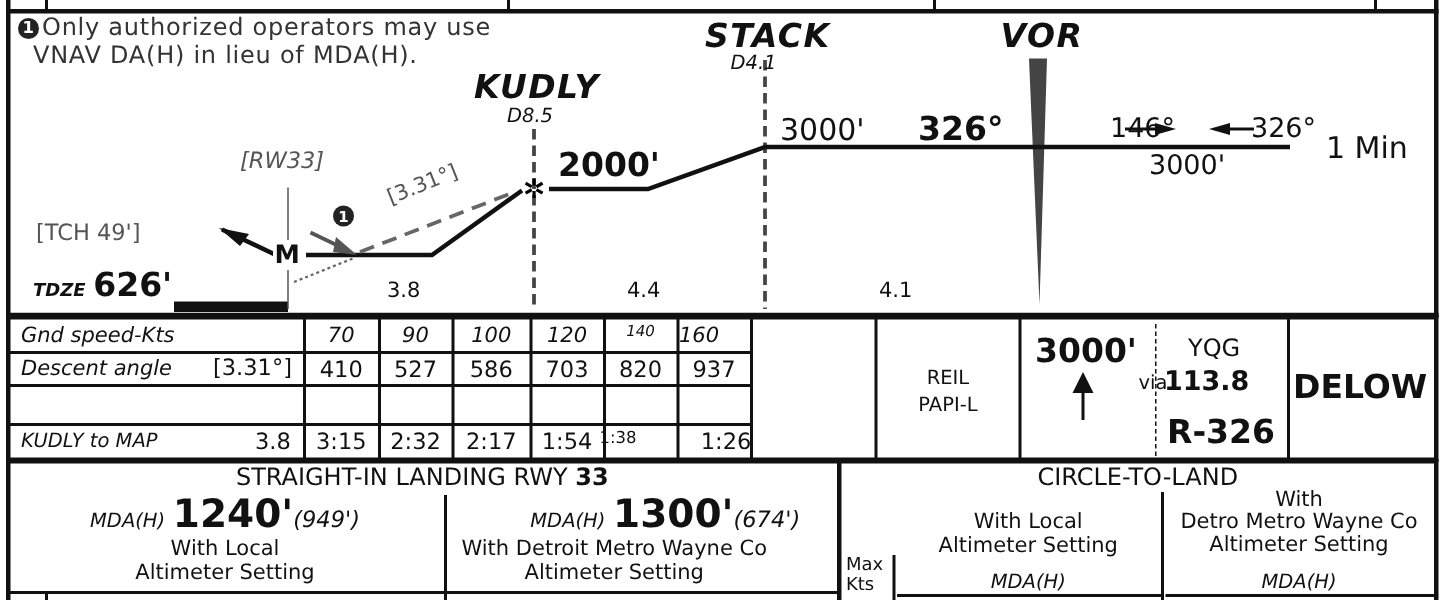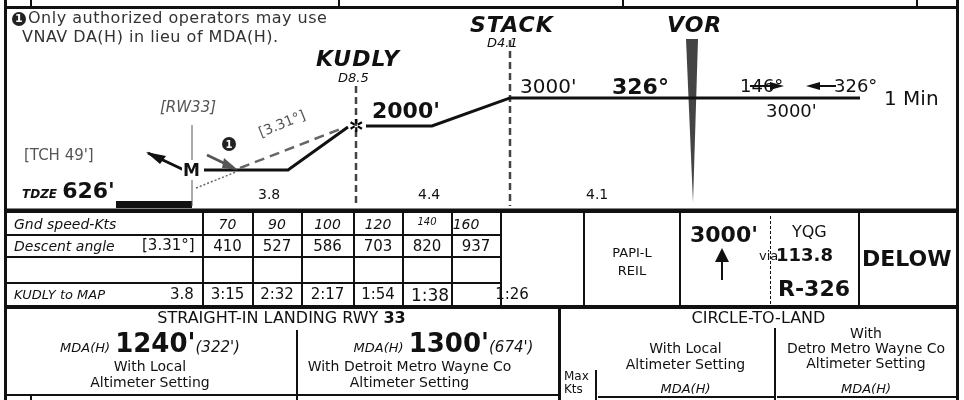--- a/index.html
+++ b/index.html
@@ -136,26 +136,26 @@
 <div class="t c" style="left:354px;top:237px;width:48px;font-size:15px;">703</div>
 <div class="t c" style="left:403px;top:237px;width:48px;font-size:15px;">820</div>
 <div class="t c" style="left:452px;top:237px;width:48px;font-size:15px;">937</div>
 
 <div class="t ital" style="left:14px;top:287px;font-size:13px;">KUDLY to MAP</div>
 <div class="t" style="left:170px;top:285px;font-size:15px;">3.8</div>
 <div class="t c" style="left:203px;top:285px;width:49px;font-size:15px;">3:15</div>
 <div class="t c" style="left:253px;top:285px;width:48px;font-size:15px;">2:32</div>
 <div class="t c" style="left:302px;top:285px;width:51px;font-size:15px;">2:17</div>
 <div class="t c" style="left:354px;top:285px;width:48px;font-size:15px;">1:54</div>
-<div class="t c" style="left:406px;top:285px;width:48px;font-size:17px;">1:38</div>
-<div class="t c" style="left:452px;top:285px;width:64px;font-size:15px;padding-left:28px;">1:26</div>
+<div class="t c" style="left:388px;top:285px;width:48px;font-size:11px;">1:38</div>
+<div class="t c" style="left:452px;top:285px;width:64px;font-size:15px;">1:26</div>
 
 <div class="t c" style="left:584px;top:244px;width:96px;font-size:13px;line-height:18px;">
+  <div>REIL</div>
   <div>PAPI-L</div>
-  <div>REIL</div>
 </div>
 
 <div class="t bold" style="left:690px;top:222px;font-size:22px;">3000'</div>
 <div class="abs" style="left:721px;top:260px;width:2px;height:20px;background:#111;"></div>
 <div class="abs" style="left:715px;top:248px;width:0;height:0;border-left:7px solid transparent;border-right:7px solid transparent;border-bottom:14px solid #111;"></div>
 <div class="t" style="left:792px;top:222px;font-size:16px;">YQG</div>
 <div class="t" style="left:759px;top:248px;font-size:13px;">via</div>
 <div class="t bold" style="left:776px;top:244px;font-size:18px;">113.8</div>
 <div class="t bold" style="left:778px;top:276px;font-size:22px;">R-326</div>
 <div class="t bold" style="left:862px;top:246px;font-size:22px;">DELOW</div>
@@ -168,21 +168,21 @@
 <div class="abs" style="left:595px;top:370px;width:2px;height:30px;background:#111;"></div>
 <div class="abs" style="left:774px;top:328px;width:2px;height:72px;background:#111;"></div>
 
 <div class="t c" style="left:4px;top:308px;width:555px;font-size:16px;">
   <span>STRAIGHT-IN LANDING RWY</span>
   <span class="bold">33</span>
 </div>
 
 <div class="t c" style="left:4px;top:328px;width:292px;">
   <span class="ital" style="font-size:13px;">MDA(H)</span>
-  <span class="bold" style="font-size:26px;">1240'</span><span class="ital" style="font-size:15px;">(322')</span>
+  <span class="bold" style="font-size:26px;">1240'</span><span class="ital" style="font-size:15px;">(949')</span>
 </div>
 <div class="t c" style="left:4px;top:358px;width:292px;font-size:14px;line-height:16px;">
   <div>With Local</div>
   <div>Altimeter Setting</div>
 </div>
 
 <div class="t c" style="left:298px;top:328px;width:291px;">
   <span class="ital" style="font-size:13px;">MDA(H)</span>
   <span class="bold" style="font-size:26px;">1300'</span><span class="ital" style="font-size:15px;">(674')</span>
 </div>

